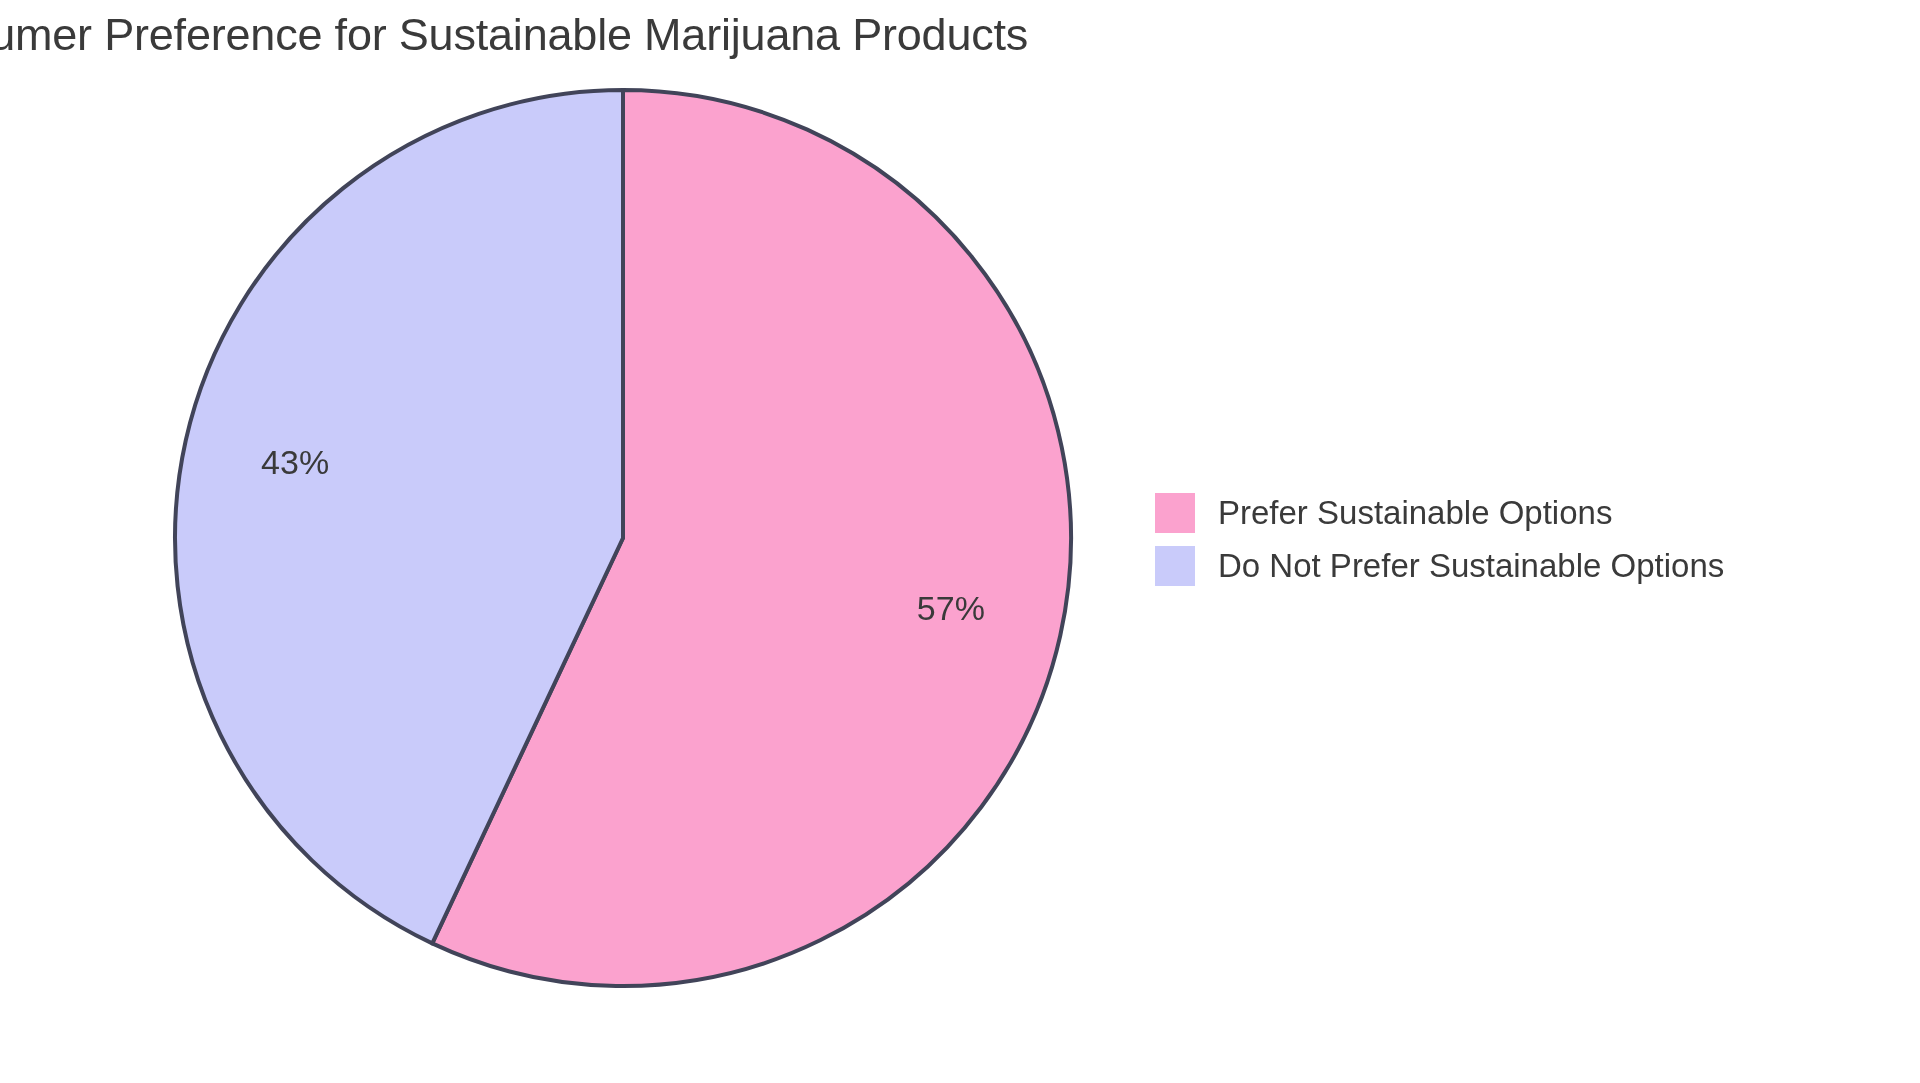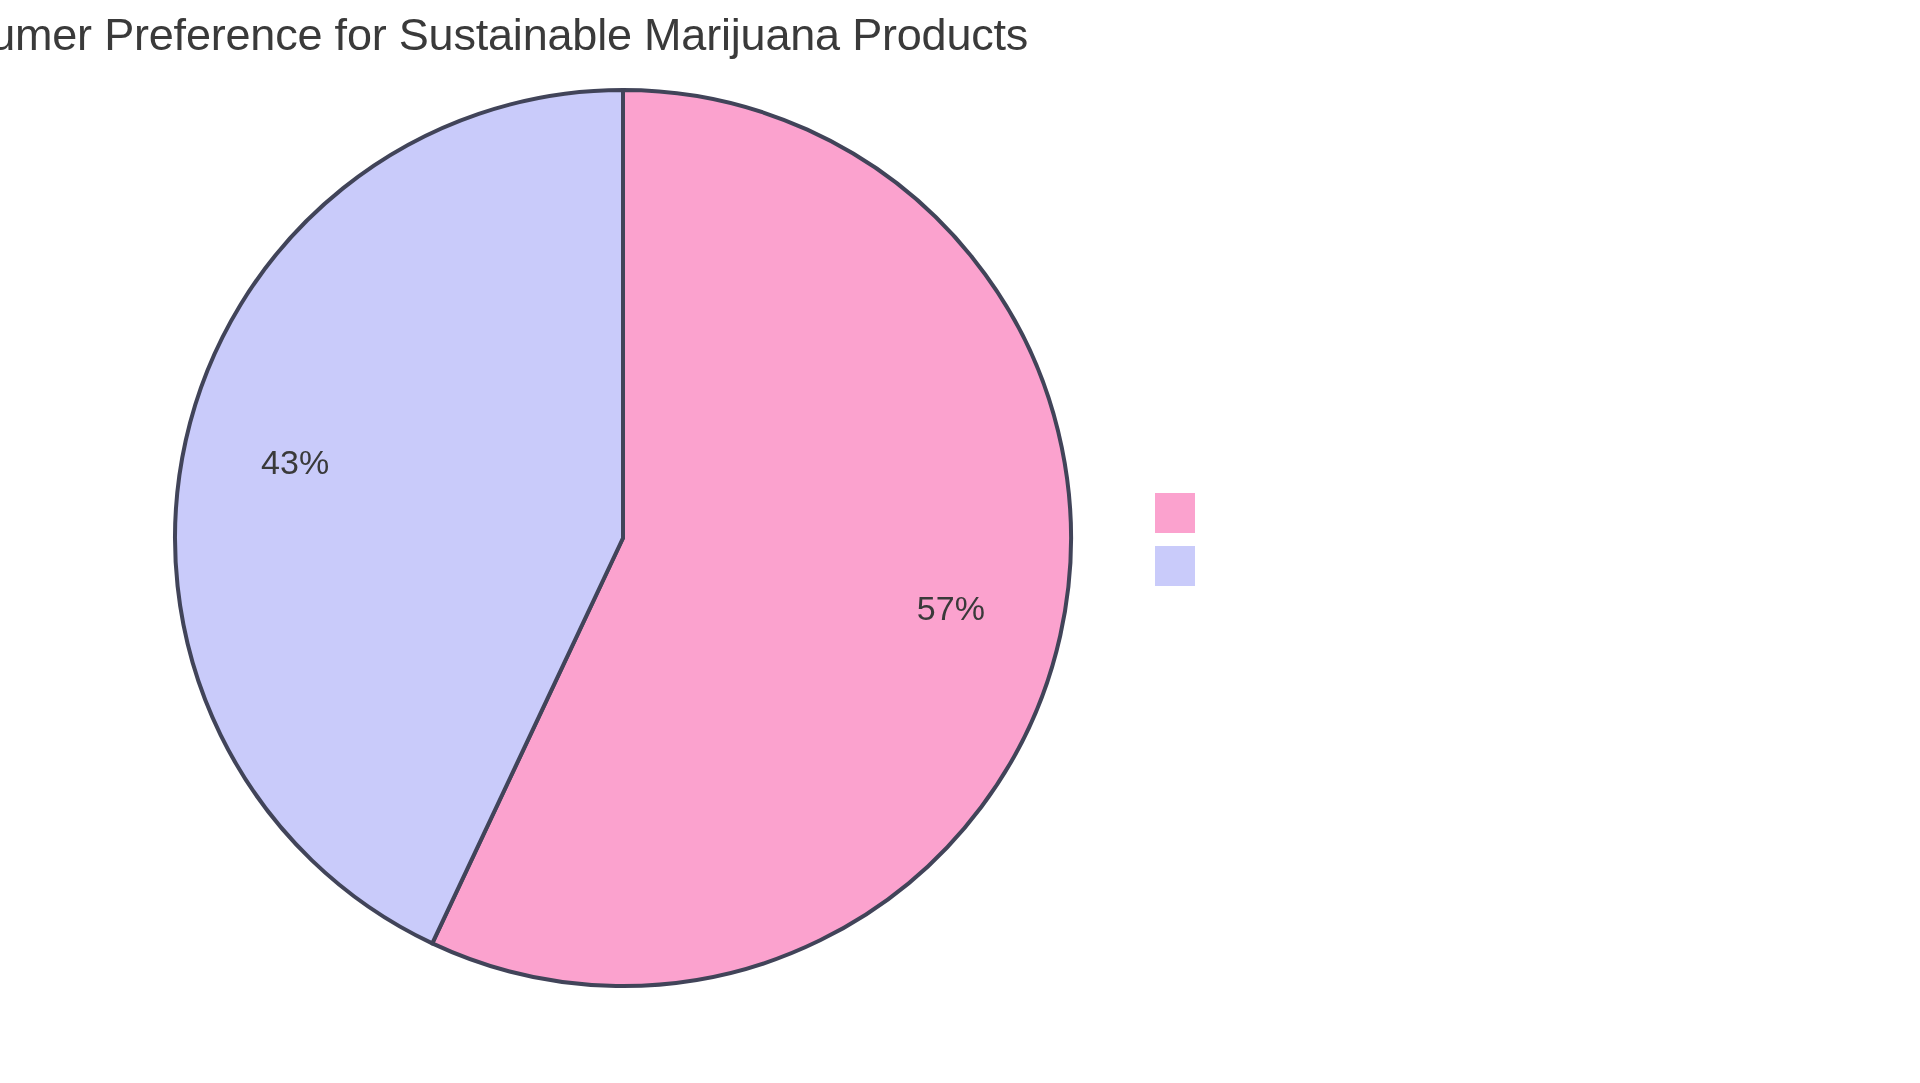--- a/index.html
+++ b/index.html
@@ -94,19 +94,21 @@
       </g>
     <g id="slice-labels-group">
         <text x="950.9" y="611.3" class="slice-label" fill="#3a3a3a">57%</text>
         <text x="295.1" y="464.7" class="slice-label" fill="#3a3a3a">43%</text>
       </g>
   </svg>
 
   <div id="legend">
       <div class="legend-item">
         <span class="legend-swatch" style="background: rgb(251, 162, 206);"></span>
+        <span class="legend-label">Prefer Sustainable Options</span>
       </div>
       <div class="legend-item">
         <span class="legend-swatch" style="background: rgb(201, 203, 250);"></span>
+        <span class="legend-label">Do Not Prefer Sustainable Options</span>
       </div>
     </div>
 
 </div>
 
 </body></html>

